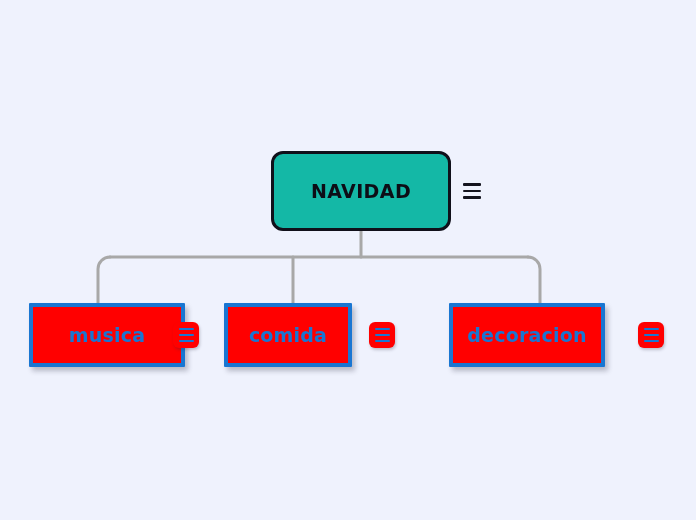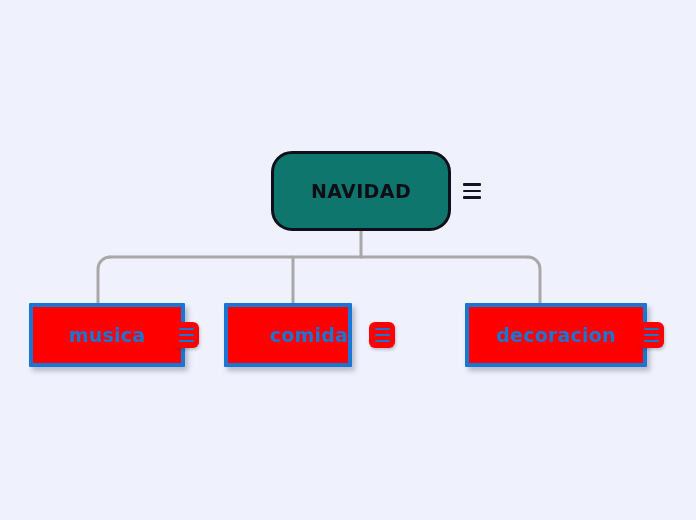--- a/index.html
+++ b/index.html
@@ -39,23 +39,23 @@
     justify-content: center;
     text-align: center;
   }
 
   
   .node-root {
     left: 271px;
     top: 151px;
     width: 180px;
     height: 80px;
-    background: #0f766e;
+    background: #14b8a6;
     border: 3px solid #10101a;
-    border-radius: 21px;
+    border-radius: 12px;
   }
   .node-root .node-label {
     font-size: 19px;
     font-weight: bold;
     color: #0d0d16;
     letter-spacing: 0.4px;
   }
 
   
   .node-child {
@@ -66,22 +66,22 @@
     box-shadow: 3px 4px 5px rgba(40, 40, 60, 0.28);
   }
   .node-child .node-label {
     font-size: 19px;
     font-weight: bold;
     color: #1976d2;
     letter-spacing: 0.2px;
   }
 
   .node-musica     { left: 29px;  top: 303px; width: 156px; }
-  .node-comida     { left: 224px; top: 303px; width: 128px; justify-content: flex-end; }
-  .node-decoracion { left: 449px; top: 303px; width: 182px; margin-left: 16px; }
+  .node-comida     { left: 224px; top: 303px; width: 128px; }
+  .node-decoracion { left: 449px; top: 303px; width: 156px; }
 
   
   .menu-btn {
     position: absolute;
     display: flex;
     flex-direction: column;
     justify-content: center;
     align-items: center;
     cursor: pointer;
   }

